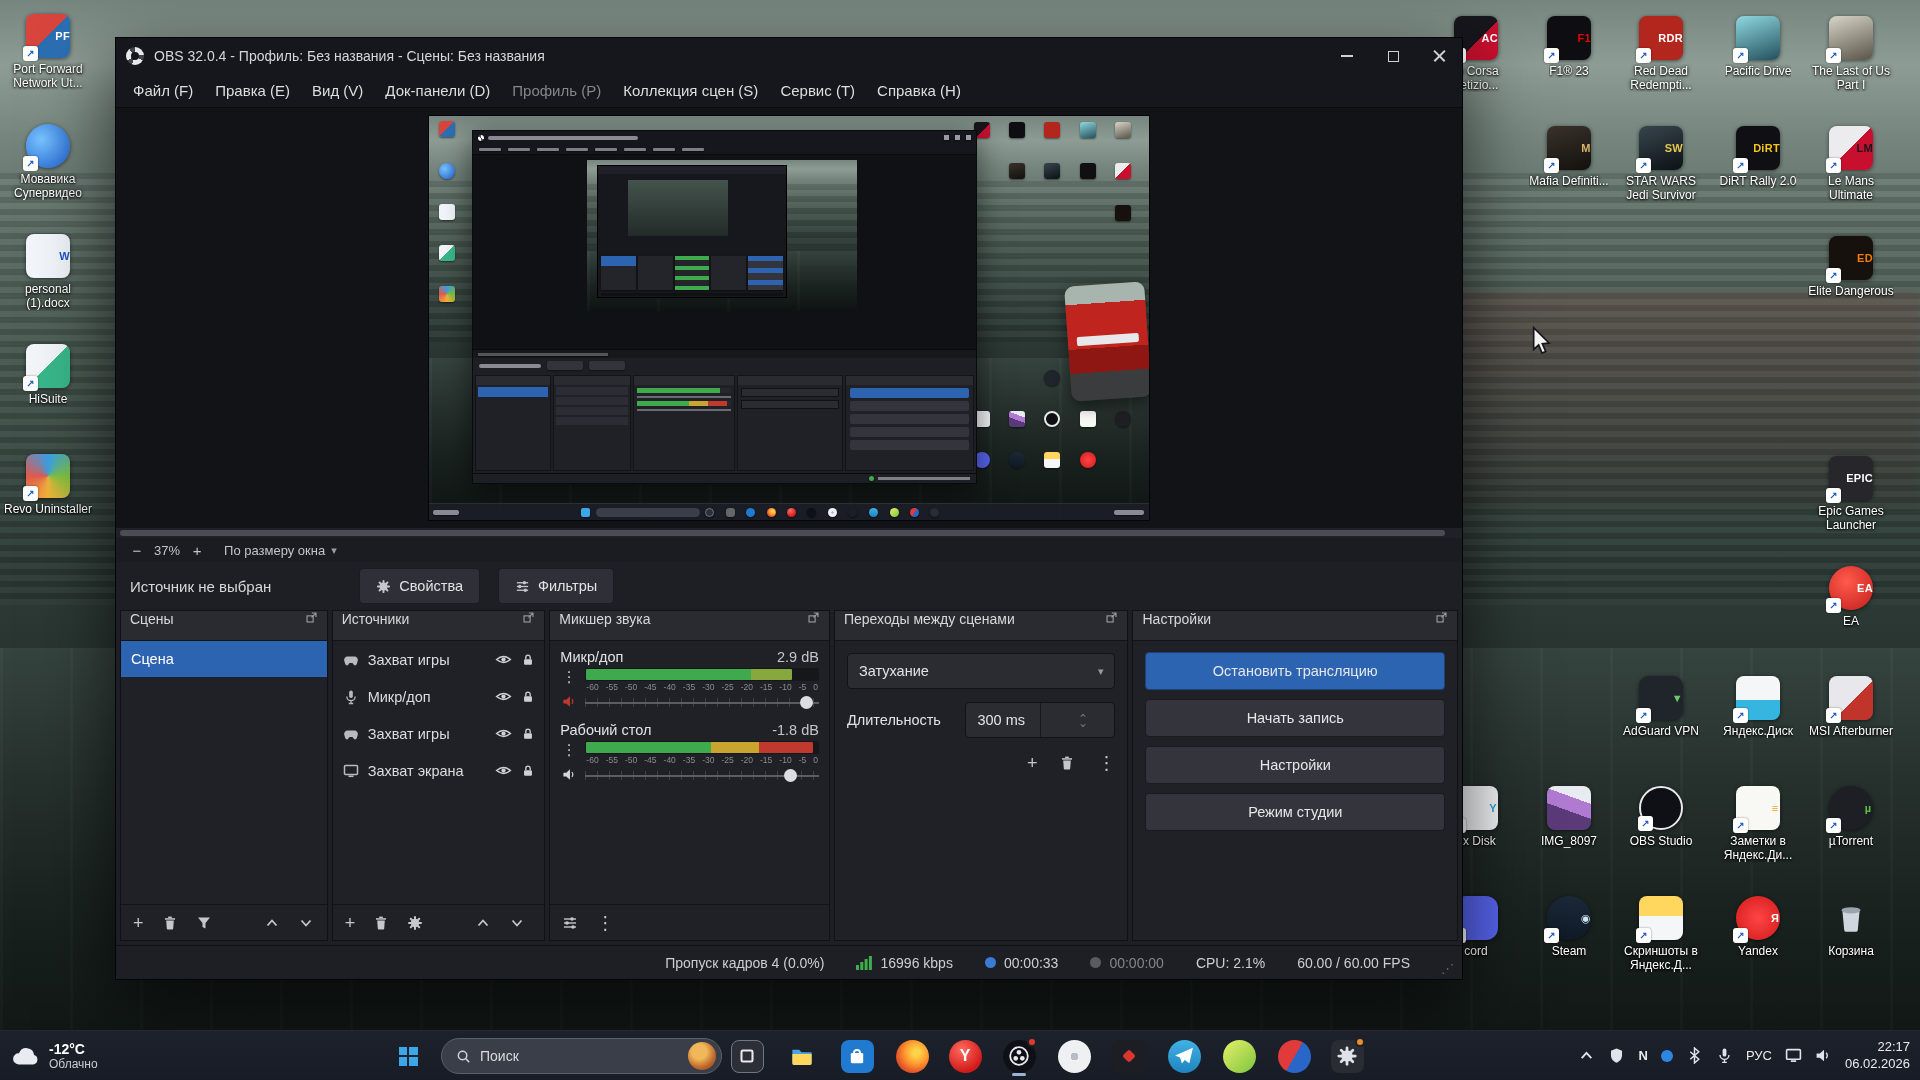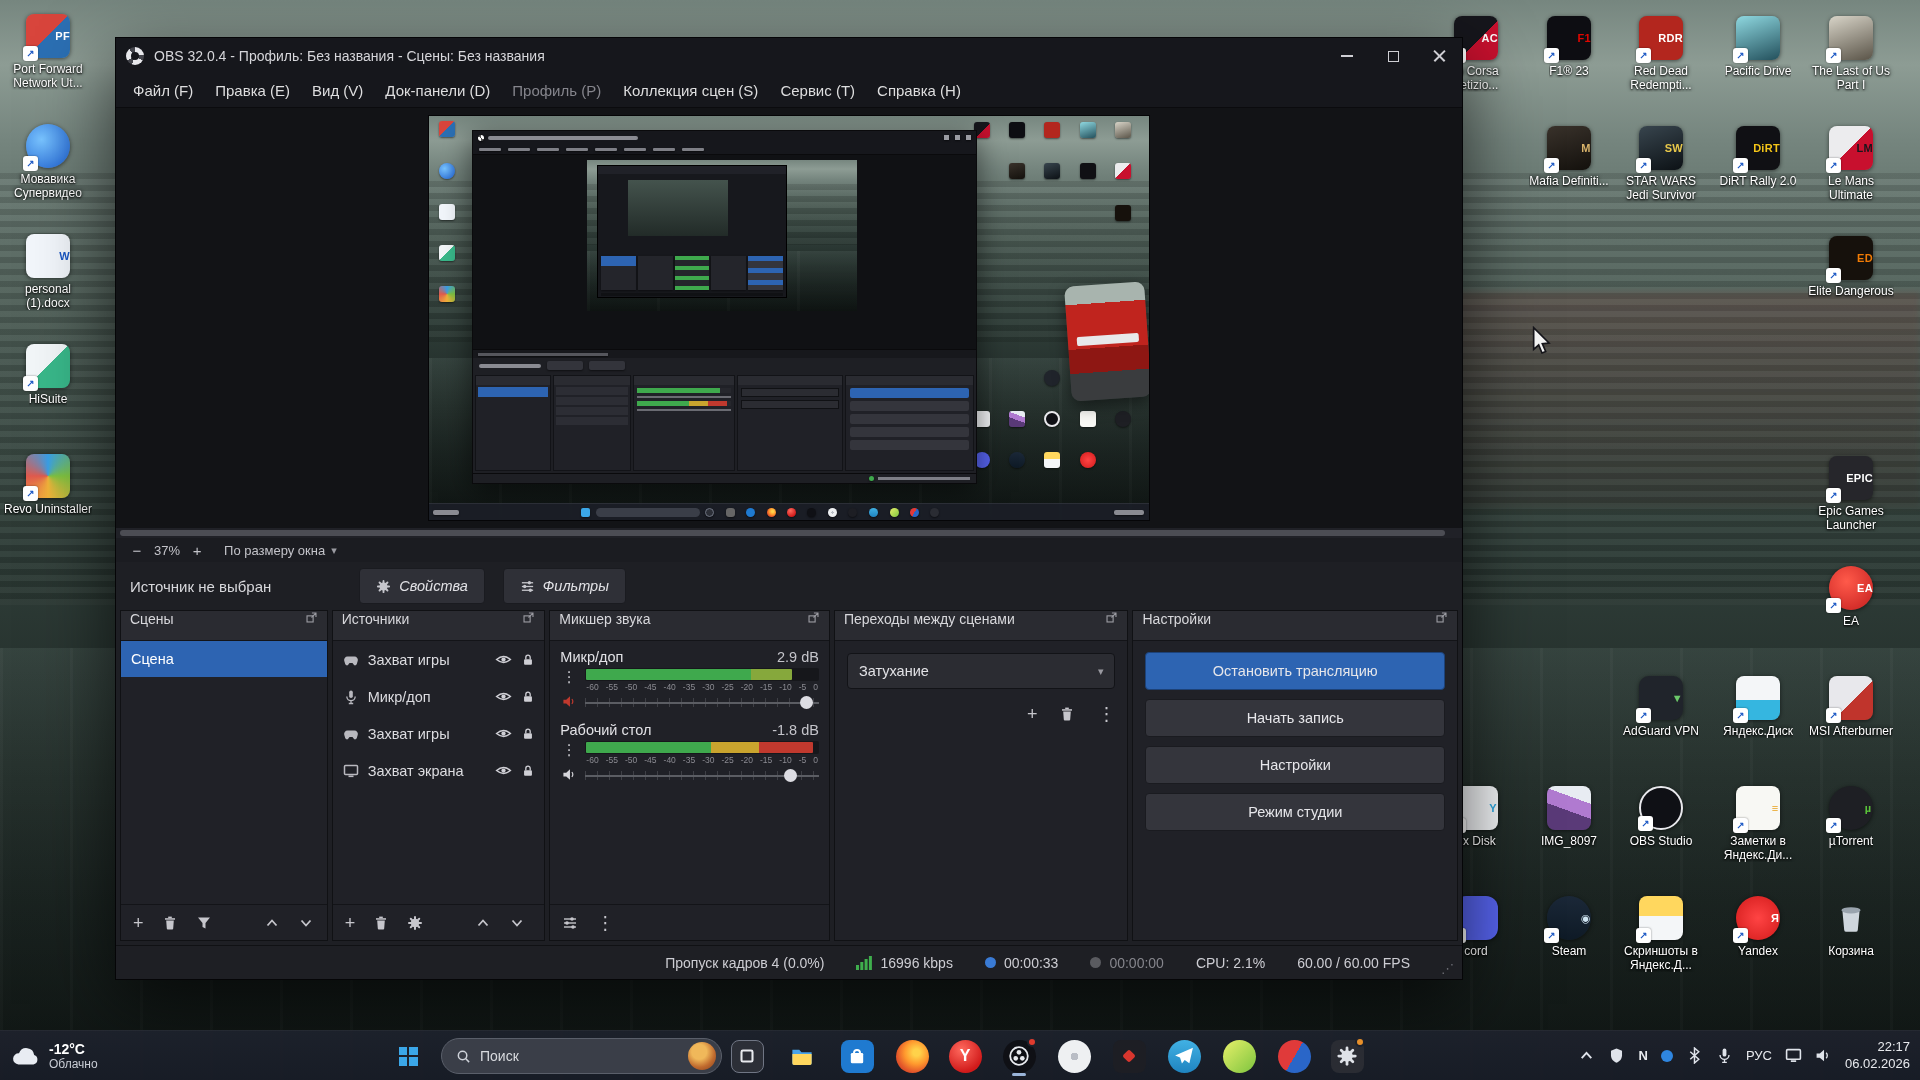--- a/index.html
+++ b/index.html
@@ -63,21 +63,21 @@
   .zoomrow { height:24px; display:flex; align-items:center; gap:8px; padding:0 12px; background:#1b1c21;
     font-size:13px; color:#c3c3c9; }
   .zbtn { width:18px; text-align:center; font-size:15px; color:#c3c3c9; cursor:default; }
   .zfit { display:flex; align-items:center; gap:6px; margin-left:10px; }
   .zfit b { font-weight:normal; font-size:11px; color:#9a9aa1; }
 
   .srcbar { height:48px; display:flex; align-items:center; gap:18px; padding:0 14px; }
   .src-status { font-size:15px; color:#d8d8dc; margin-right:70px; }
   .sbtn { display:flex; align-items:center; gap:8px; height:36px; padding:0 16px; background:#2f3037;
     border:1px solid #1a1b20; border-radius:4px; color:#e2e2e6; font-size:14.5px;
-    font-family:inherit;font-style:italic; }
+    font-family:inherit; }
   .sbtn svg { width:15px; height:15px; color:#c6c6cc; }
 
   .docks { height:335px; display:flex; gap:4px; padding:0 4px 4px 4px; }
   .panel { background:#202127; border:1px solid #101114; display:flex; flex-direction:column; }
   .panel header { height:30px; display:flex; align-items:flex-start; justify-content:space-between;
     padding:0 9px; background:#2a2b31; font-size:14px; color:#d8d8dc; border-bottom:1px solid #131418; }
   .panel header svg { width:13px; height:13px; color:#9a9aa1; }
   .plist { flex:1; overflow:hidden; }
   .ptools { height:36px; border-top:1px solid #131418; display:flex; align-items:center; gap:18px;
     padding:0 12px; color:#c6c6cc; }
@@ -1096,20 +1096,34 @@
             <span>Переходы между сценами</span>
           <svg>
               <use href="#i-popout"></use>
             </svg>
           </header>
         <div class="trans-body">
           <div class="select">
             <span>Затухание</span>
             <b>▾</b>
           </div>
+          <div class="dur-row">
+            <span>Длительность</span>
+            <div class="spin">
+              <span>300 ms</span>
+              <span class="spin-btns">
+                <svg viewBox="0 0 16 16">
+                    <use href="#i-up"></use>
+                  </svg>
+                <svg viewBox="0 0 16 16">
+                    <use href="#i-down"></use>
+                  </svg>
+              </span>
+            </div>
+          </div>
           <div class="trans-tools">
             <span class="tbtn">+</span>
             <svg class="tbtn">
                 <use href="#i-trash"></use>
               </svg>
             <span class="tbtn">⋮</span>
           </div>
         </div>
       </section>
 

